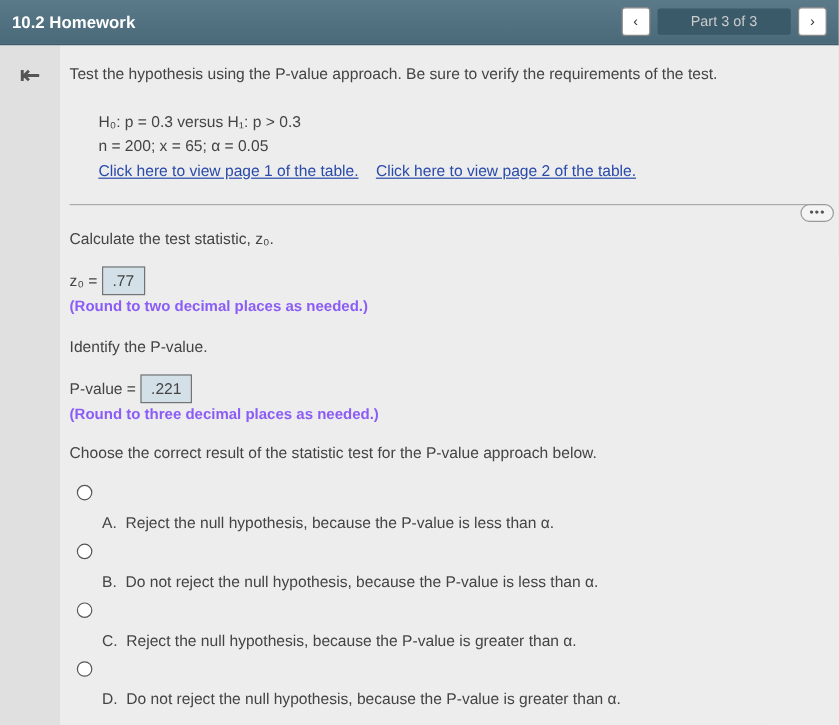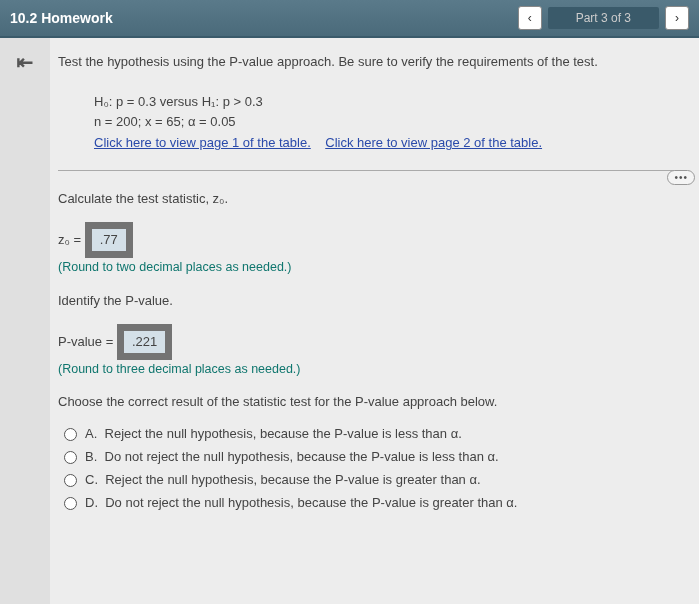--- a/index.html
+++ b/index.html
@@ -7,31 +7,31 @@
 .header { background: linear-gradient(#5a7a8a, #4a6a7a); color: #fff; padding: 6px 10px; display: flex; align-items: center; justify-content: space-between; border-bottom: 2px solid #3a5a6a; }
 .header-title { font-size: 14px; font-weight: bold; }
 .nav-zone { display: flex; align-items: center; gap: 6px; }
 .nav-btn { width: 24px; height: 24px; background: #fff; border: 1px solid #888; border-radius: 3px; display: flex; align-items: center; justify-content: center; font-size: 12px; color: #333; cursor: pointer; }
 .part-box { background: #3a5a6a; color: #ccc; padding: 4px 28px; font-size: 12px; border-radius: 2px; }
 .content-wrap { display: flex; background: #e8e8e8; height: calc(100% - 34px); }
 .left-col { width: 50px; background: #e0e0e0; padding-top: 12px; display: flex; flex-direction: column; align-items: center; }
 .collapse-btn { font-size: 20px; color: #555; cursor: pointer; font-weight: bold; }
 .main { flex: 1; padding: 14px 18px 14px 8px; background: #ededed; position: relative; color: #444; }
 .instr { line-height: 1.5; margin-bottom: 20px; }
-.indent { margin-left: 36px; line-height: 1.6; }
+.indent { margin-left: 24px; line-height: 1.6; }
 .link { color: #2a4aaa; text-decoration: underline; cursor: pointer; }
 .hr-line { border: none; border-top: 1px solid #aaa; margin: 16px 0 18px 0; }
 .ellipsis-btn { position: absolute; right: 4px; top: 132px; border: 1px solid #999; border-radius: 10px; background: #f4f4f4; padding: 1px 6px; font-size: 10px; letter-spacing: 1px; color: #555; cursor: pointer; }
 .section { margin-bottom: 14px; line-height: 1.5; }
-.input-box { display: inline-block; background: #d4e0e8; border: 7px solid #737373; padding: 1px 8px; min-width: 28px; text-align: left; }
-.hint { font-size: 12.5px; color: #0f766e; }
+.input-box { display: inline-block; background: #d4e0e8; border: 1px solid #737373; padding: 1px 8px; min-width: 28px; text-align: left; }
+.hint { font-size: 12.5px; color: #8b5cf6; font-weight: bold; }
 .choices { margin-top: 10px; }
 .choice-row { display: flex; align-items: flex-start; gap: 8px; margin: 8px 0 8px 6px; }
 .radio { width: 13px; height: 13px; border: 1.5px solid #555; border-radius: 50%; flex-shrink: 0; margin-top: 2px; cursor: pointer; background: #fff; }
-.choice-label { flex: 1; }
+.choice-label { flex: 1; margin-top: 26px; }
 </style>
 </head>
 <body>
 
 <div class="header">
   <span class="header-title">10.2 Homework</span>
   <div class="nav-zone">
     <div class="nav-btn">‹</div>
     <div class="part-box">Part 3 of 3</div>
     <div class="nav-btn">›</div>

